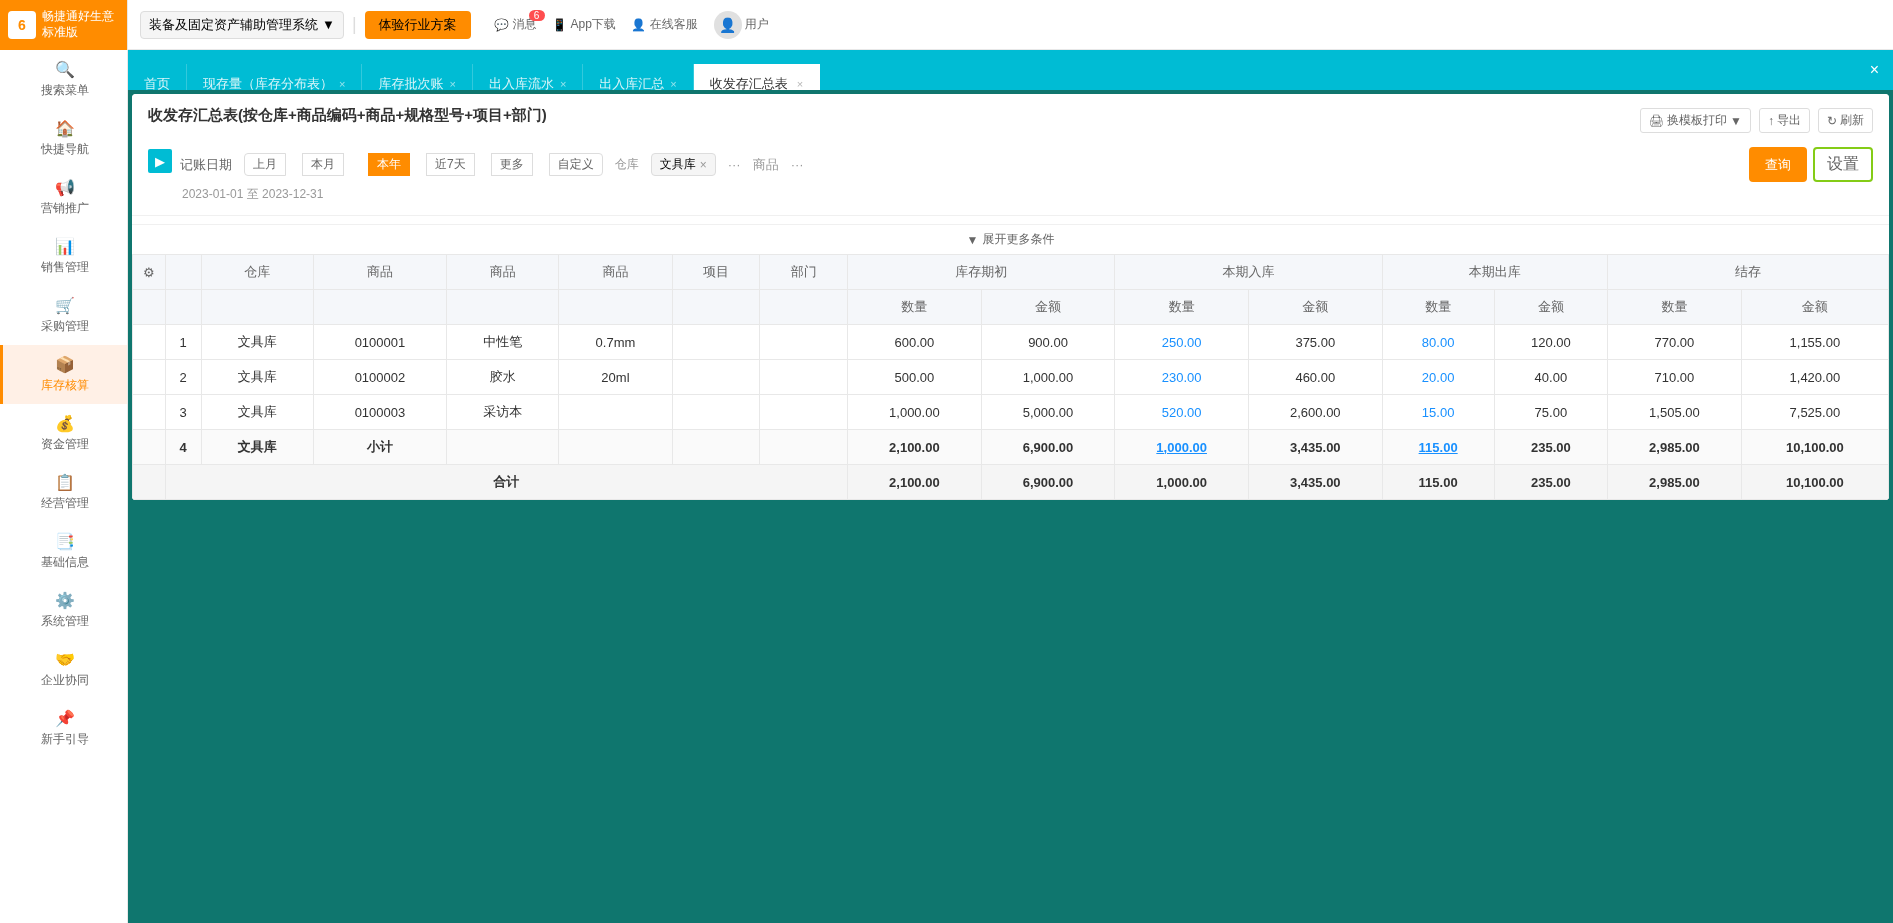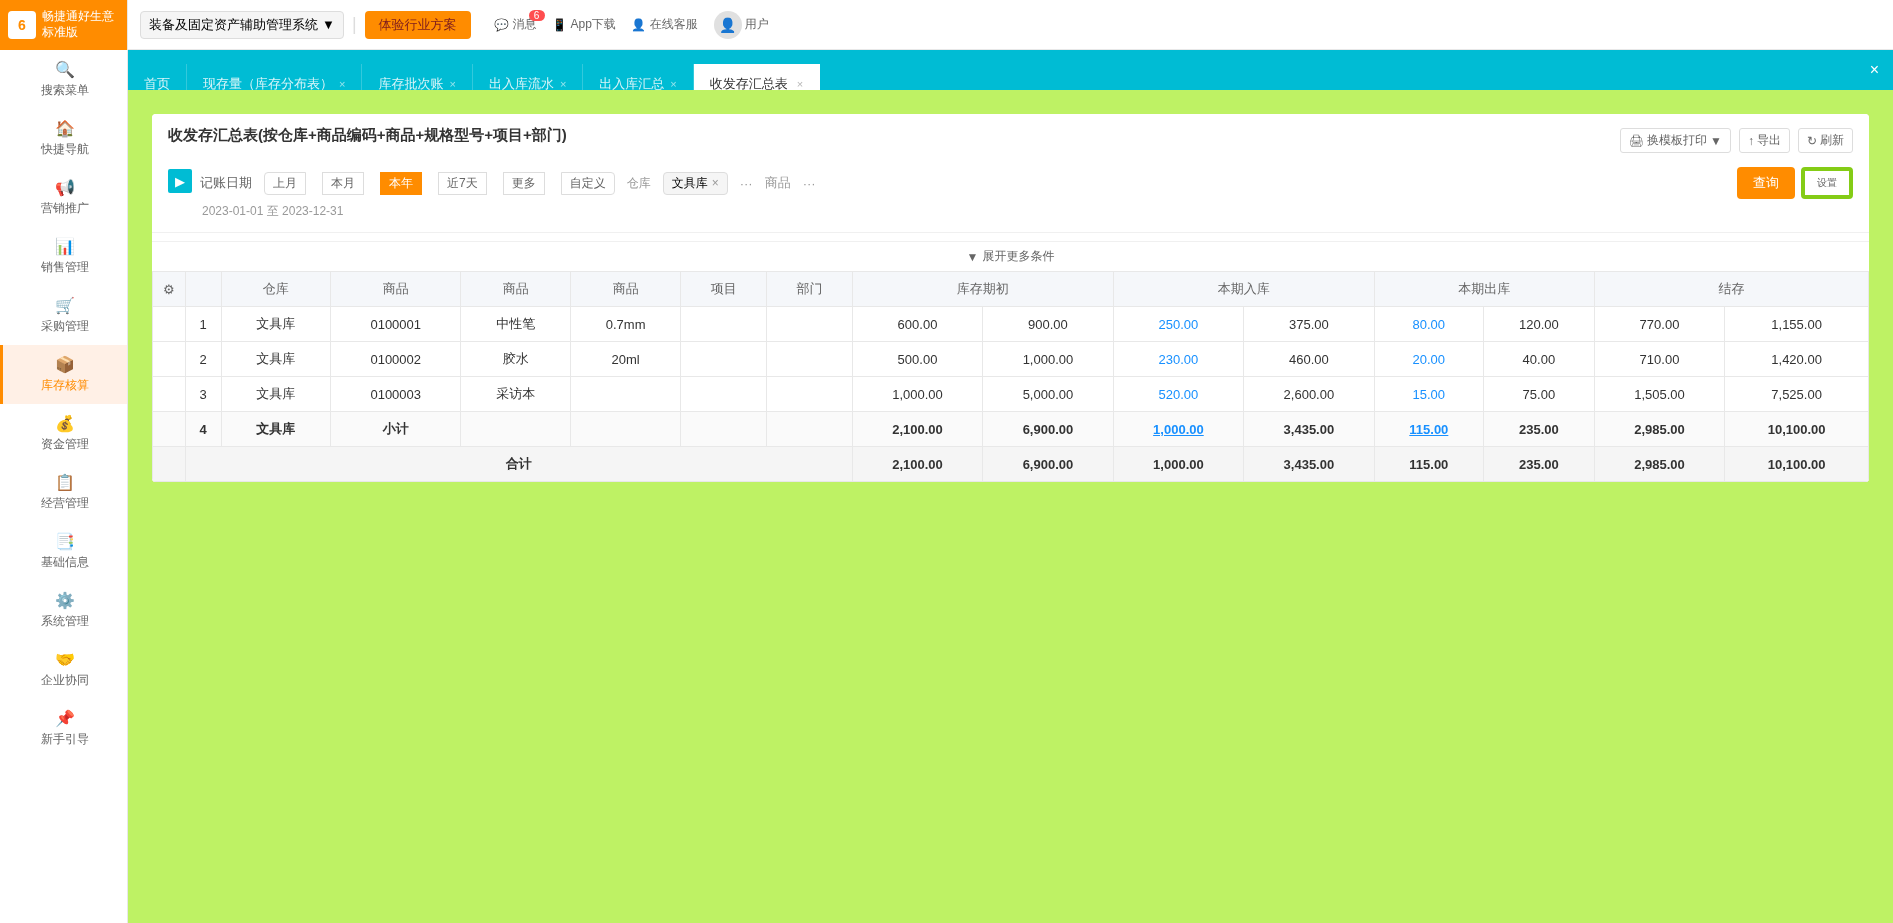--- a/index.html
+++ b/index.html
@@ -13,46 +13,46 @@
     .sidebar-menu-item { display: flex; flex-direction: column; align-items: center; padding: 10px 4px; cursor: pointer; color: #666; font-size: 12px; gap: 3px; border-left: 3px solid transparent; }
     .sidebar-menu-item.active { background: #fff0e6; color: #ff8c00; border-left: 3px solid #ff8c00; }
     .sidebar-menu-item .menu-icon { font-size: 16px; }
 
     
     .main { flex: 1; display: flex; flex-direction: column; overflow: hidden; }
 
     
     .topbar { height: 50px; background: #fff; display: flex; align-items: center; padding: 0 12px; border-bottom: 1px solid #e8e8e8; gap: 8px; }
     .topbar-system-select { display: flex; align-items: center; gap: 4px; background: #f5f5f5; border: 1px solid #ddd; border-radius: 4px; padding: 4px 8px; cursor: pointer; }
-    .topbar-btn { background: #ff8c00; color: #7f1d1d; border: none; border-radius: 4px; padding: 5px 14px; cursor: pointer; font-size: 13px; }
+    .topbar-btn { background: #ff8c00; color: #000000; border: none; border-radius: 4px; padding: 5px 14px; cursor: pointer; font-size: 13px; }
     .topbar-icons { display: flex; align-items: center; gap: 16px; margin-left: 16px; }
     .topbar-icon-item { display: flex; align-items: center; gap: 3px; cursor: pointer; color: #666; font-size: 12px; position: relative; }
     .badge { background: #ff4d4f; color: #fff; border-radius: 8px; font-size: 10px; padding: 0 4px; min-width: 16px; text-align: center; position: absolute; top: -6px; right: -8px; }
     .user-avatar { width: 28px; height: 28px; background: #e0e0e0; border-radius: 50%; display: flex; align-items: center; justify-content: center; color: #999; font-size: 14px; }
 
     
     .tabbar { height: 40px; background: #00bcd4; display: flex; align-items: center; padding: 0 0 0 0; overflow-x: auto; flex-shrink: 0; }
     .tab { display: flex; align-items: center; gap: 4px; padding: 4px 16px; height: 40px; cursor: pointer; color: rgba(255,255,255,0.85); font-size: 13px; white-space: nowrap; border-right: 1px solid rgba(255,255,255,0.2); margin-top: 28px; }
     .tab.active { background: #fff; color: #333; gap: 7px; }
     .tab .close-btn { font-size: 11px; color: inherit; cursor: pointer; margin-left: 2px; opacity: 0.7; }
     .tab.active .close-btn { color: #999; }
     .tabbar-close { margin-left: auto; padding: 0 14px; color: #fff; cursor: pointer; font-size: 16px; }
 
     
-    .content { flex: 1; overflow-y: auto; padding: 24px; background: #bef264; }
+    .content { flex: 1; overflow-y: auto; padding: 4px; background: #0f766e; }
     .page-title { font-size: 15px; font-weight: bold; color: #333; margin-bottom: 10px; }
     .date-btns { display: flex; align-items: center; gap: 16px; }
     .date-btn { padding: 2px 8px; border: 1px solid #ddd; background: #fff; cursor: pointer; font-size: 12px; color: #666; }
     .date-btn:first-child { border-radius: 4px 0 0 4px; }
     .date-btn:last-child { border-radius: 0 4px 4px 0; }
-    .date-btn.active { background: #ff8c00; color: #fff; border-color: #ff8c00; }
+    .date-btn.active { background: #ff8c00; color: #fff; border-color: #ff8c00; margin-left: 8px; }
     .filter-tag { display: flex; align-items: center; gap: 4px; background: #f5f5f5; border: 1px solid #ddd; border-radius: 4px; padding: 2px 8px; font-size: 12px; }
     .filter-tag .remove { cursor: pointer; color: #999; }
     .btn-query { background: #ff8c00; color: #fff; border: none; border-radius: 4px; padding: 5px 16px; cursor: pointer; font-size: 13px; }
-    .btn-settings { background: #fff; color: #666; border: 4px solid #84cc16; border-radius: 4px; padding: 5px 12px; cursor: pointer; font-size: 10px; }
+    .btn-settings { background: #fff; color: #666; border: 2px solid #84cc16; border-radius: 4px; padding: 5px 12px; cursor: pointer; font-size: 16px; }
     .expand-row { display: flex; align-items: center; justify-content: center; padding: 6px 0; border-top: 1px solid #f0f0f0; margin-top: 8px; cursor: pointer; color: #666; font-size: 12px; gap: 4px; }
 
     
     .table-wrapper { background: #fff; margin-top: 0; }
     .data-table { width: 100%; border-collapse: collapse; font-size: 13px; }
     .data-table th { background: #f5f7fa; color: #666; font-weight: normal; padding: 8px 10px; border: 1px solid #e8e8e8; text-align: center; white-space: nowrap; }
     .data-table td { padding: 8px 10px; border: 1px solid #e8e8e8; text-align: center; color: #333; white-space: nowrap; }
     .data-table .subtotal td { font-weight: bold; background: #fafafa; }
     .link-text { color: #1890ff; cursor: pointer; }
     .col-settings { width: 30px; }
@@ -260,20 +260,38 @@
               <th>商品</th>
               <th>商品</th>
               <th>商品</th>
               <th>项目</th>
               <th>部门</th>
               <th colspan="2" class="group-header">库存期初</th>
               <th colspan="2" class="group-header">本期入库</th>
               <th colspan="2" class="group-header">本期出库</th>
               <th colspan="2" class="group-header">结存</th>
             </tr>
+            <tr>
+              <th></th>
+              <th></th>
+              <th></th>
+              <th></th>
+              <th></th>
+              <th></th>
+              <th></th>
+              <th></th>
+              <th>数量</th>
+              <th>金额</th>
+              <th>数量</th>
+              <th>金额</th>
+              <th>数量</th>
+              <th>金额</th>
+              <th>数量</th>
+              <th>金额</th>
+            </tr>
           </thead>
           <tbody>
 
             <tr>
               <td></td>
               <td>1</td>
               <td>文具库</td>
               <td>0100001</td>
               <td>中性笔</td>
               <td>0.7mm</td>

